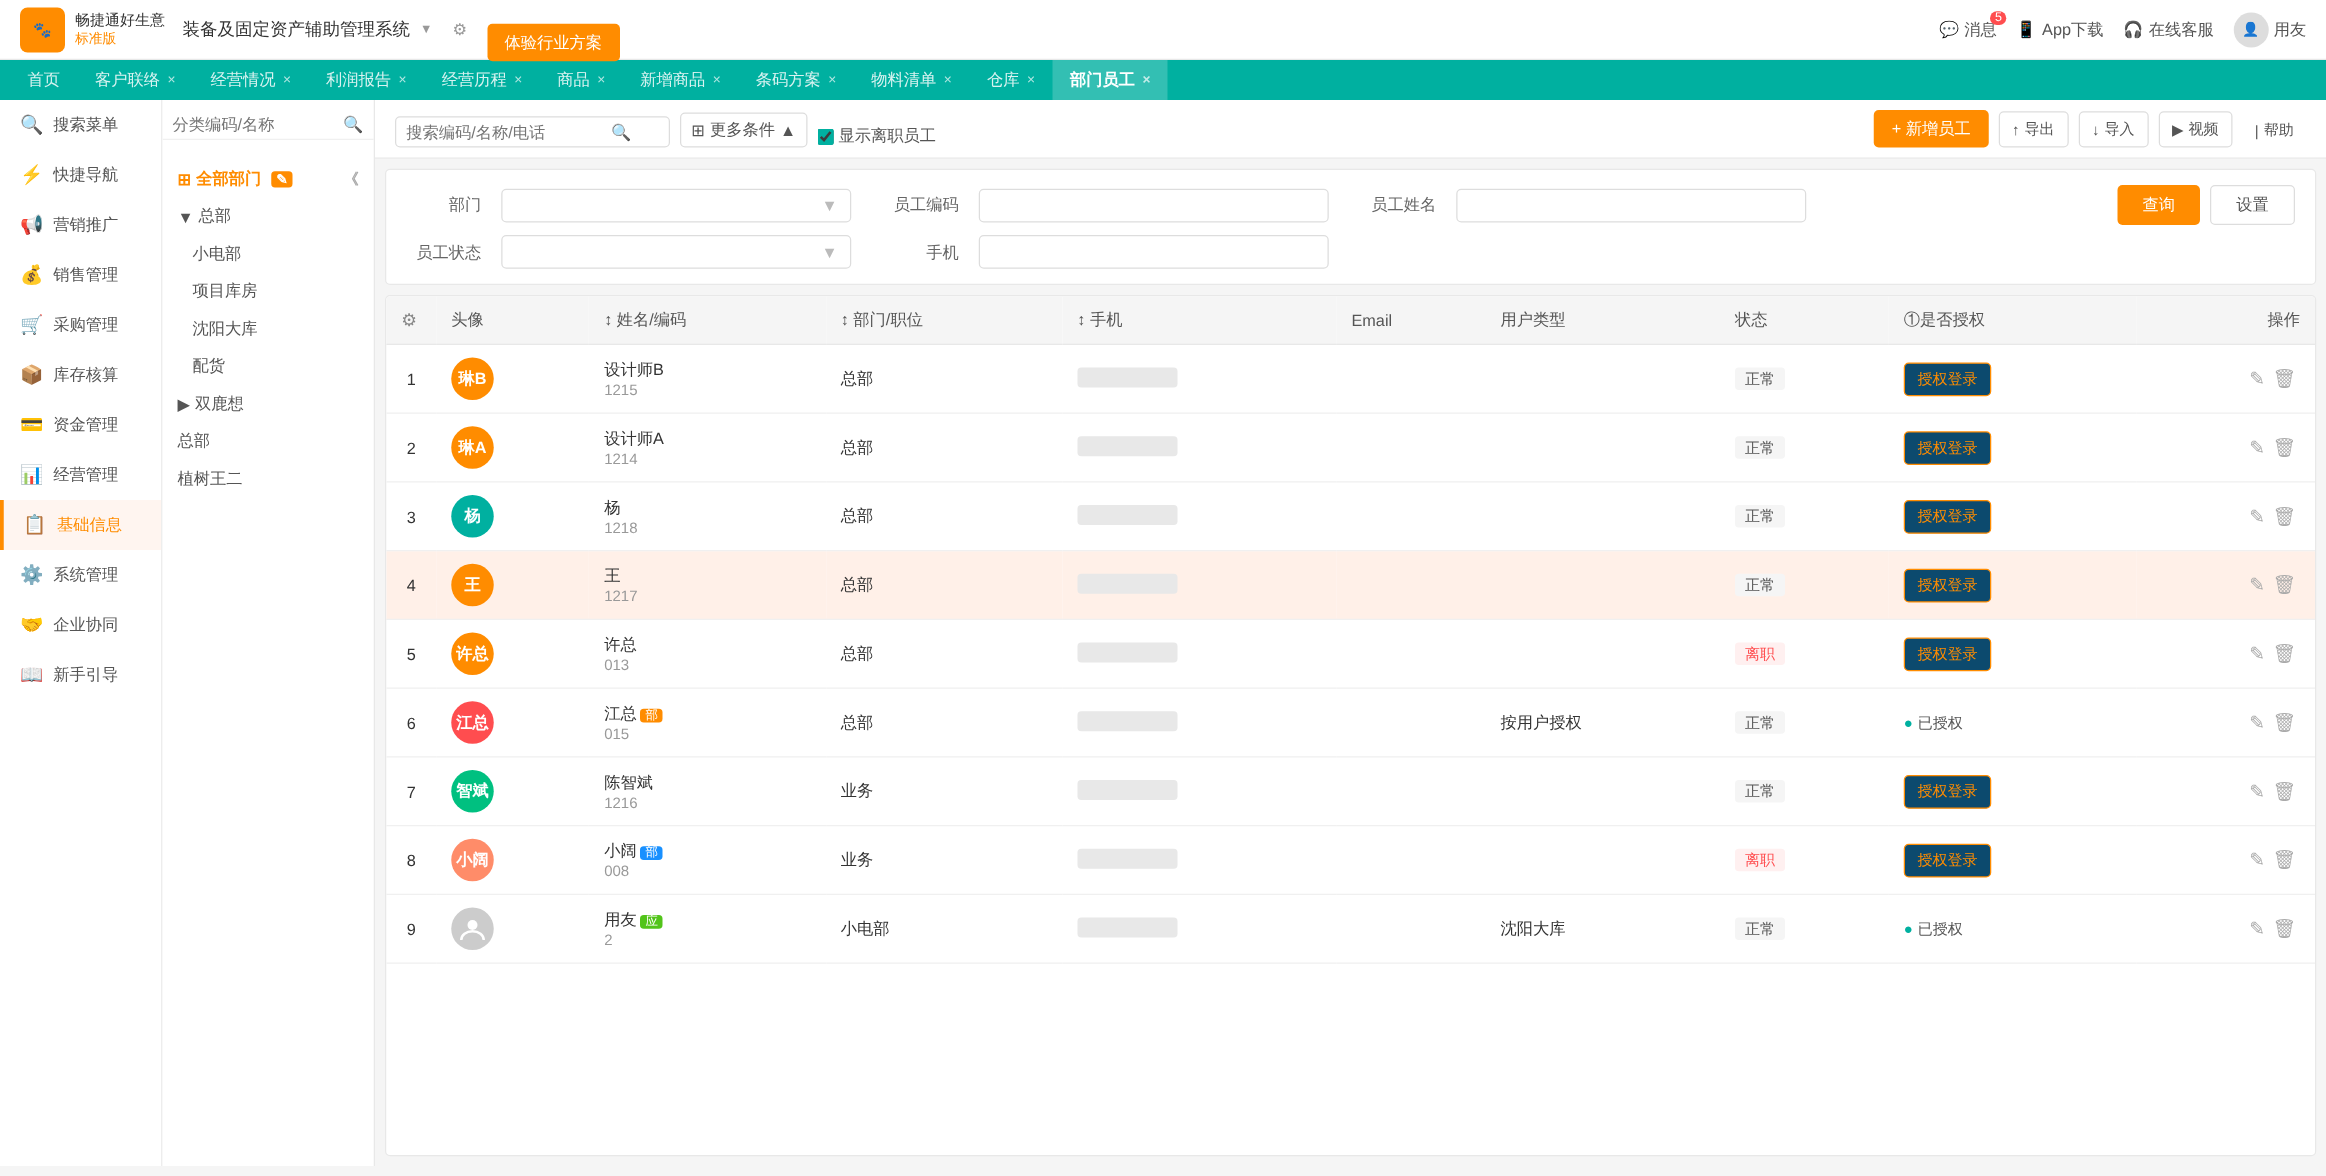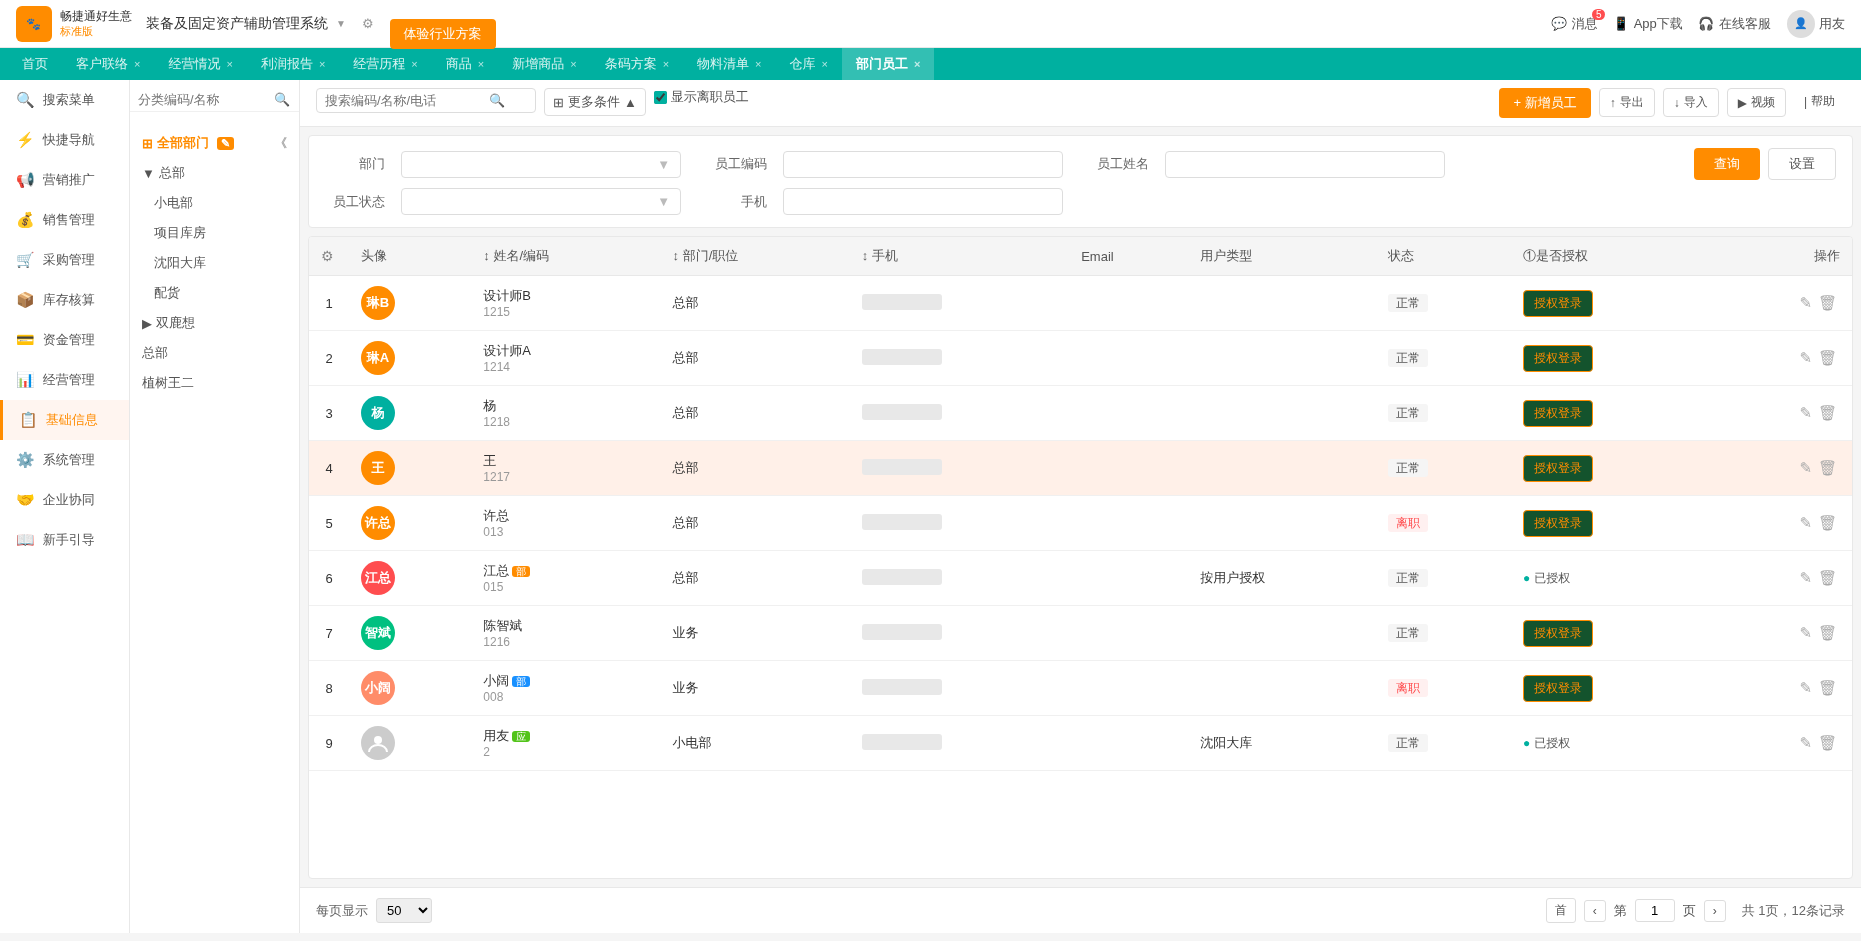--- a/index.html
+++ b/index.html
@@ -25,21 +25,21 @@
     .nav-tab.active { background: rgba(255,255,255,0.2); color: #fff; font-weight: bold; justify-content: flex-end; }
     .nav-tab .close-btn { color: rgba(255,255,255,0.7); font-size: 11px; margin-left: 2px; }
 
     
     .main-layout { display: flex; height: calc(100vh - 88px); overflow: hidden; }
 
     
     .content-area { flex: 1; display: flex; flex-direction: column; overflow: hidden; background: #f5f5f5; }
 
     
-    .toolbar { background: #fff; padding: 8px 16px; display: flex; align-items: flex-start; gap: 8px; border-bottom: 1px solid #e8e8e8; }
+    .toolbar { background: #fff; padding: 8px 16px; display: flex; align-items: flex-end; gap: 8px; border-bottom: 1px solid #e8e8e8; }
     .search-input { display: flex; align-items: center; border: 1px solid #ddd; border-radius: 4px; padding: 4px 8px; gap: 4px; background: #fff; width: 220px; }
     .search-input input { border: none; outline: none; font-size: 13px; width: 100%; }
     .filter-btn { display: flex; align-items: center; gap: 4px; color: #555; cursor: pointer; font-size: 13px; padding: 4px 8px; border: 1px solid #ddd; border-radius: 4px; background: #fff; }
     .checkbox-label { display: flex; align-items: center; gap: 4px; color: #555; cursor: pointer; font-size: 13px; }
     .checkbox-label input { accent-color: #00b0a0; }
     .add-btn { background: #ff8c00; color: #fff; border: none; border-radius: 4px; padding: 6px 14px; cursor: pointer; font-size: 13px; margin-left: auto; display: flex; align-items: center; gap: 4px; }
     .action-btn { background: #fff; color: #555; border: 1px solid #ddd; border-radius: 4px; padding: 5px 10px; cursor: pointer; font-size: 12px; display: flex; align-items: center; gap: 4px; }
 
     
     .filter-area { background: #fff; padding: 12px 16px; margin: 8px; border-radius: 4px; border: 1px solid #e8e8e8; }
@@ -57,21 +57,21 @@
     table { width: 100%; border-collapse: collapse; }
     table th { background: #f5f5f5; padding: 10px 12px; text-align: left; font-size: 13px; color: #555; font-weight: normal; border-bottom: 1px solid #e8e8e8; white-space: nowrap; }
     table td { padding: 10px 12px; font-size: 13px; color: #333; border-bottom: 1px solid #f0f0f0; vertical-align: middle; }
     table tr.highlighted { background: #fff0e8; }
     .avatar-circle { width: 34px; height: 34px; border-radius: 50%; display: flex; align-items: center; justify-content: center; color: #fff; font-size: 13px; font-weight: bold; flex-shrink: 0; }
     .name-code { display: flex; flex-direction: column; }
     .name-code .name { font-size: 13px; color: #333; }
     .name-code .code { font-size: 12px; color: #999; }
     .status-normal { background: #f5f5f5; color: #555; padding: 2px 8px; border-radius: 3px; font-size: 12px; text-align: right; }
     .status-resign { background: #fff0f0; color: #ff4d4f; padding: 2px 8px; border-radius: 3px; font-size: 12px; }
-    .auth-btn { border: 1px solid #ff8c00; color: #ff8c00; background: #14532d; border-radius: 4px; padding: 4px 10px; cursor: pointer; font-size: 12px; white-space: nowrap; }
+    .auth-btn { border: 1px solid #ff8c00; color: #ff8c00; background: #0c4a6e; border-radius: 4px; padding: 4px 10px; cursor: pointer; font-size: 12px; white-space: nowrap; }
     .auth-granted { color: #555; font-size: 12px; display: flex; align-items: center; gap: 4px; }
     .auth-granted::before { content: '●'; color: #00b0a0; }
     .op-btn { color: #aaa; cursor: pointer; font-size: 15px; margin: 0 3px; }
     .phone-blur { background: #e8e8e8; border-radius: 3px; width: 80px; height: 16px; display: inline-block; }
     .col-setting { cursor: pointer; color: #888; font-size: 14px; }
 
     
     .pagination { display: flex; align-items: center; justify-content: space-between; padding: 10px 16px; background: #fff; border-top: 1px solid #e8e8e8; }
     .page-size-label { color: #666; font-size: 13px; }
     .page-size-select { border: 1px solid #ddd; border-radius: 3px; padding: 3px 6px; font-size: 13px; outline: none; }
@@ -494,32 +494,14 @@
               <td><span class="status-normal">正常</span></td>
               <td>
                 <span class="auth-granted">已授权</span>
               </td>
               <td style="text-align: right;"><span class="op-btn" title="编辑">✎</span><span class="op-btn" title="删除">🗑</span></td>
             </tr>
           </tbody>
       </table>
     </div>
 
-    <div class="pagination">
-      <div style="display:flex;align-items:center;gap:8px;">
-        <span class="page-size-label">每页显示</span>
-        <select class="page-size-select">
-          <option>50</option>
-          <option>100</option>
-        </select>
-      </div>
-      <div class="page-controls">
-        <button class="page-btn">首</button>
-        <button class="page-btn">‹</button>
-        <span>第</span>
-        <input class="page-input" value="1" style="">
-        <span>页</span>
-        <button class="page-btn">›</button>
-        <span style="color:#666;font-size:13px;margin-left:8px;">共 1页，12条记录</span>
-      </div>
-    </div>
   </div>
 </div>
 
 </body></html>

